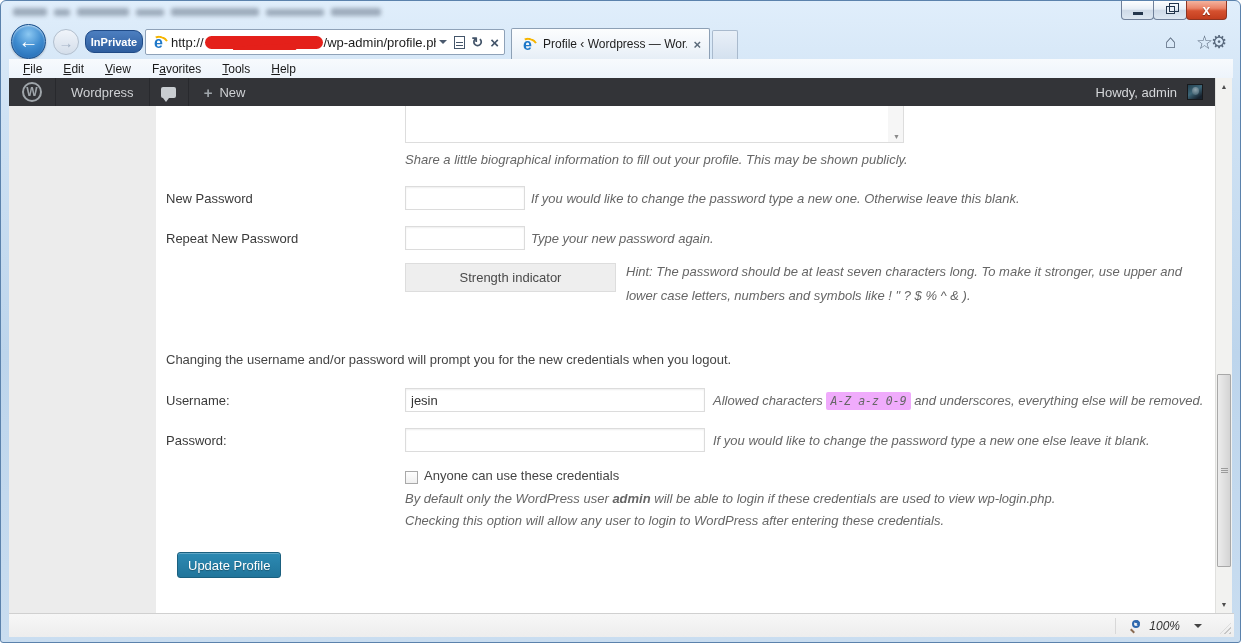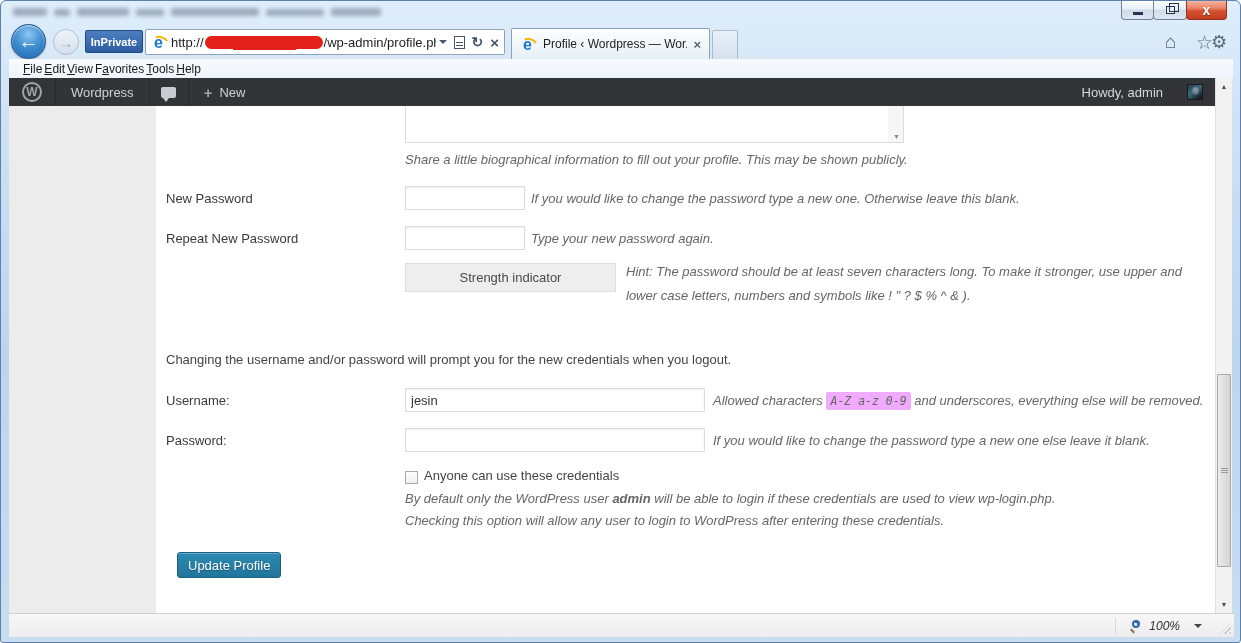--- a/index.html
+++ b/index.html
@@ -24,21 +24,21 @@
   .glyph-close{color:#fff;font-weight:bold;font-size:14px;line-height:14px;text-shadow:0 1px 1px rgba(0,0,0,.4);}
 
   
   .navbar{position:absolute;left:8px;top:22px;width:1224px;height:36px;}
   .backbtn{position:absolute;left:2px;top:1px;width:35px;height:35px;border-radius:50%;border:1px solid #1a4f8b;
     background:radial-gradient(circle at 50% 28%,#8cc8f2 0%,#3f8cd0 48%,#1d64ad 100%);
     display:flex;align-items:center;justify-content:center;color:#fff;font-size:20px;font-weight:bold;
     box-shadow:inset 0 1px 2px rgba(255,255,255,.7),0 1px 2px rgba(0,0,0,.25);}
   .fwdbtn{position:absolute;left:44px;top:6px;width:26px;height:26px;border-radius:50%;border:1px solid #b2bfce;
     background:linear-gradient(#f0f4fa,#d4deea);display:flex;align-items:center;justify-content:center;color:#a4b3c5;font-size:15px;font-weight:bold;}
-  .inprivate{position:absolute;left:76px;top:7px;width:58px;height:23px;border:1px solid #1f4a86;border-radius:2px;
+  .inprivate{position:absolute;left:76px;top:7px;width:58px;height:23px;border:1px solid #1f4a86;border-radius:9px;
     background:linear-gradient(#4d7fc0,#2d5d9e);color:#fff;font-size:11px;font-weight:bold;display:flex;align-items:center;justify-content:center;}
   .addressbar{position:absolute;left:136px;top:6px;width:360px;height:26px;background:#fff;border:1px solid #8fa2b8;border-radius:2px;
     display:flex;align-items:center;padding:0 5px;gap:3px;font-size:13px;color:#1c1c1c;}
   .ie-e{position:relative;width:17px;height:17px;flex:0 0 auto;}
   .ie-e b{position:absolute;left:3px;top:0;color:#1e78c8;font-size:16px;line-height:17px;font-weight:bold;}
   .ie-e::after{content:'';position:absolute;left:0;top:2px;width:14px;height:11px;border:2px solid transparent;
     border-top-color:#f6b500;border-radius:50%;transform:rotate(18deg);}
   .urltext{display:flex;align-items:center;white-space:nowrap;overflow:hidden;}
   .redact{position:relative;display:inline-block;width:118px;height:13px;background:#e4201a;border-radius:7px;margin:0 1px;flex:0 0 auto;}
   .redact::after{content:'';position:absolute;left:28px;bottom:-3px;width:64px;height:7px;background:#e4201a;border-radius:4px;transform:rotate(-3deg);}
@@ -51,36 +51,36 @@
   .tab{position:absolute;left:502px;top:5px;width:199px;height:31px;border:1px solid #8da0b5;border-bottom:none;border-radius:2px 2px 0 0;
     background:linear-gradient(#fcfdfe,#f0f5fa 60%,#e6eef6);display:flex;align-items:center;padding:0 8px;gap:6px;font-size:12px;color:#1d1d1d;}
   .tab-title{flex:1;white-space:nowrap;overflow:hidden;}
   .tab-close{color:#5a6a7a;font-size:13px;font-weight:bold;}
   .tabstub{position:absolute;left:703px;top:7px;width:26px;height:29px;border:1px solid #a9bacd;border-bottom:none;border-radius:2px 2px 0 0;
     background:linear-gradient(#e9f0f8,#d4e1ef);}
   .chrome-icon{position:absolute;top:8px;font-size:19px;color:#5a6a7e;}
 
   
   .menubar{position:absolute;left:8px;top:58px;width:1224px;height:19px;background:linear-gradient(#f7fafd,#eef4fb);
-    display:flex;align-items:center;padding-left:14px;gap:2px;font-size:12px;color:#1a1a1a;}
+    display:flex;align-items:center;padding-left:14px;gap:21px;font-size:12px;color:#1a1a1a;}
   .mkey{text-decoration:underline;}
   .menu-item span{pointer-events:none;}
 
   
   .viewport{position:absolute;left:8px;top:77px;width:1223px;height:535px;background:#fff;}
 
   .adminbar{position:absolute;left:0;top:0;width:1206px;height:28px;background:#333438;display:flex;align-items:stretch;color:#cfd1d4;font-size:13px;}
   .ab-divider{width:1px;background:#28292d;}
   .ab-item{display:flex;align-items:center;justify-content:center;}
   .wp-logo{width:20px;height:20px;border:2px solid #9fa5aa;border-radius:50%;color:#9fa5aa;font-size:12px;font-weight:bold;
     display:flex;align-items:center;justify-content:center;}
   .bubble{position:relative;width:15px;height:11px;background:#c9cdd1;border-radius:2px;}
   .bubble::after{content:'';position:absolute;left:2px;bottom:-4px;border-left:3px solid transparent;border-right:3px solid transparent;border-top:4px solid #c9cdd1;}
   .plus{color:#9fa5aa;font-size:15px;font-weight:bold;margin-right:7px;}
-  .howdy{position:absolute;right:12px;top:0;height:28px;display:flex;align-items:center;gap:24px;color:#d5d7da;}
+  .howdy{position:absolute;right:12px;top:0;height:28px;display:flex;align-items:center;gap:10px;color:#d5d7da;}
   .avatar{width:16px;height:16px;border:1px solid #17191c;position:relative;
     background:linear-gradient(145deg,#23404f 0%,#3d6678 45%,#17222e 85%);}
   .avatar::after{content:'';position:absolute;left:4px;top:2px;width:7px;height:8px;border-radius:50%;
     background:radial-gradient(circle at 50% 35%,#8fa4ae 0%,#54707e 70%,transparent 100%);}
 
   .sidebar{position:absolute;left:0;top:28px;width:147px;height:507px;background:#ececec;}
 
   
   .bio-wrap{position:absolute;left:396px;top:28px;width:499px;height:37px;}
   .bio-wrap textarea{width:100%;height:100%;border:1px solid #dddddd;border-top:none;resize:none;background:#fff;outline:none;

